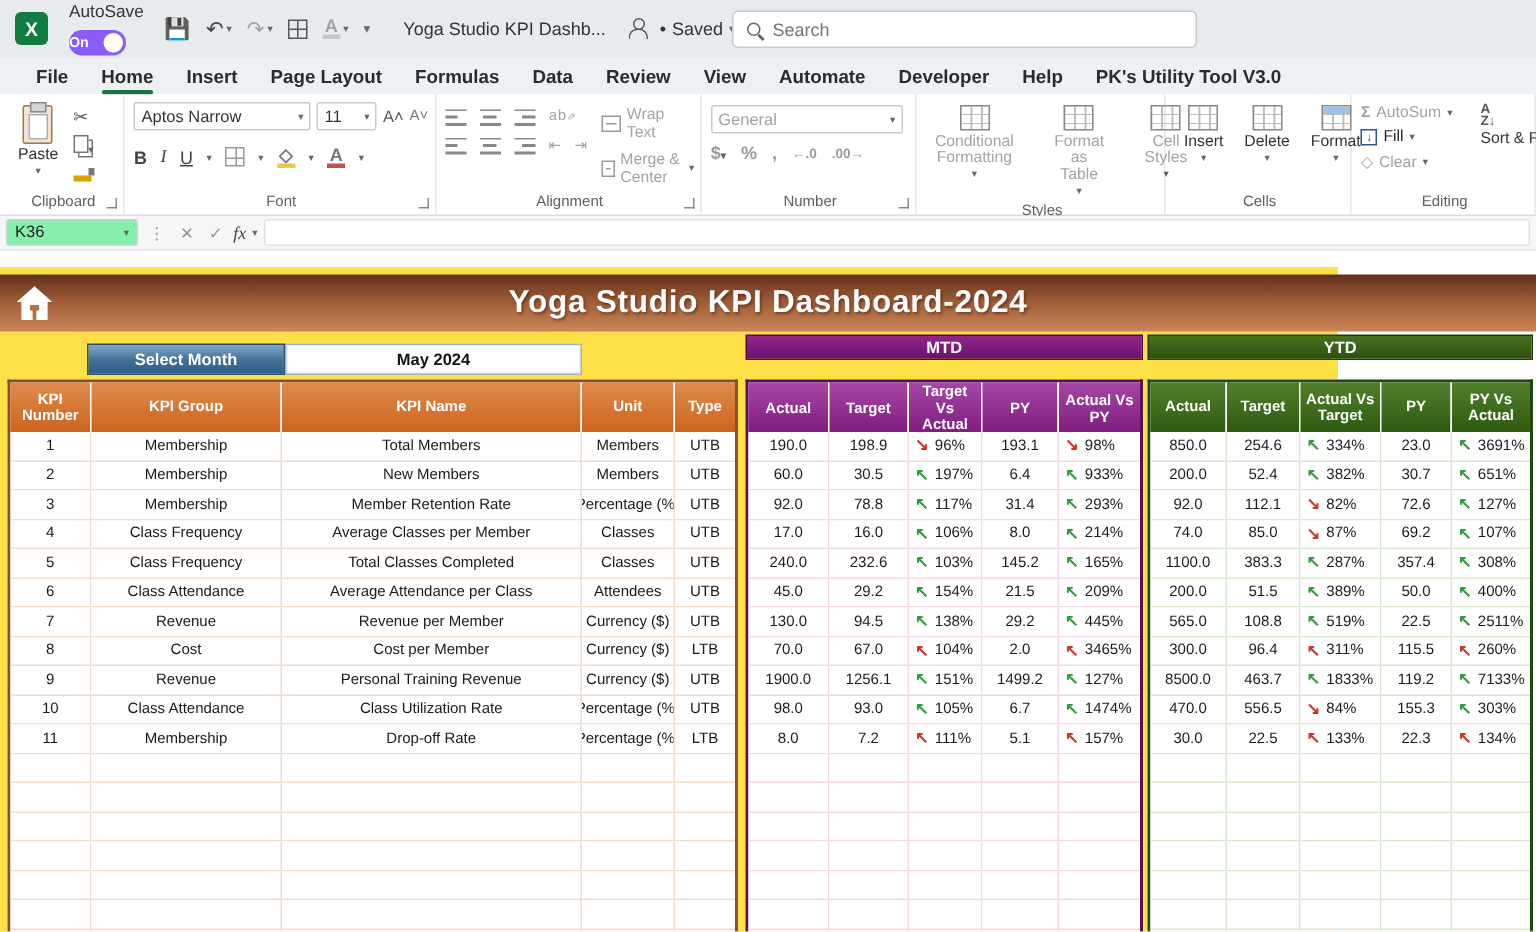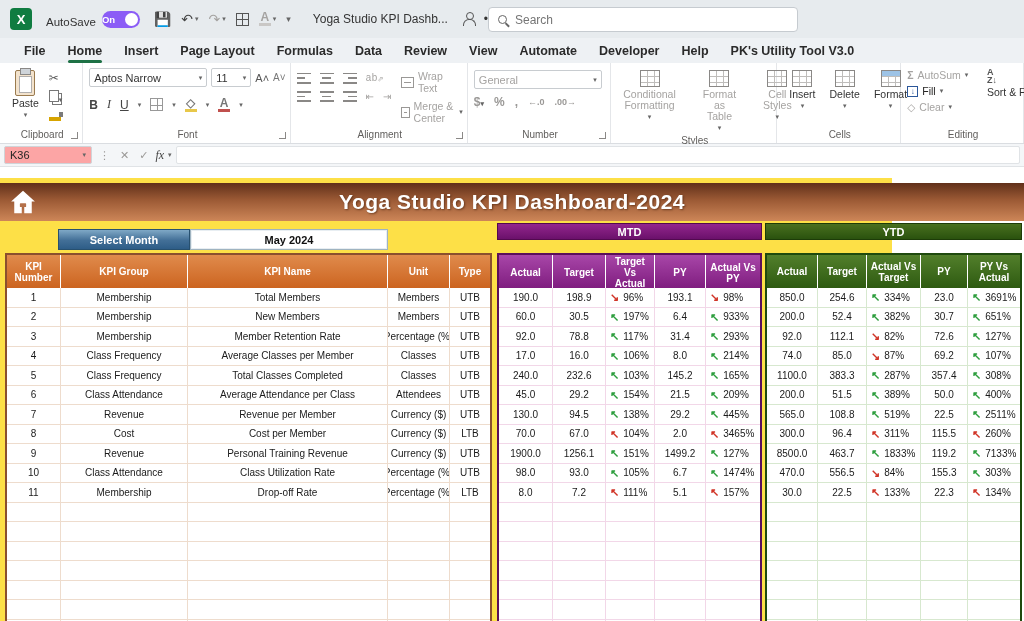--- a/index.html
+++ b/index.html
@@ -5,21 +5,21 @@
   * { margin:0; padding:0; box-sizing:border-box; }
   html,body { background:#d7dbdf; }
   .app { width:1024px; height:621px; position:relative; overflow:hidden;
          font-family:"Liberation Sans", sans-serif; background:#fff; color:#252423; }
 
   
   .titlebar { position:absolute; left:0; top:0; width:1024px; height:38px;
               background:#e7ebee; display:flex; align-items:center; }
   .xl-logo { width:22px; height:22px; margin-left:10px; background:#107c41; border-radius:4px;
              color:#fff; font-weight:bold; font-size:13px; display:flex; align-items:center; justify-content:center; }
-  .autosave { display:flex; align-items:flex-end; gap:6px; margin-left:14px; font-size:11.5px; color:#333; }
+  .autosave { display:flex; align-items:flex-start; gap:6px; margin-left:14px; font-size:11.5px; color:#333;flex-direction:column; }
   .toggle { width:38px; height:17px; border-radius:9px; background:#8b5cf6; position:relative;
             color:#fff; font-size:9.5px; font-weight:bold; display:flex; align-items:center; padding-left:0; }
   .toggle .knob { position:absolute; right:2px; top:2px; width:13px; height:13px; border-radius:50%; background:#fff; }
   .qat { display:flex; align-items:center; gap:10px; margin-left:14px; color:#444; font-size:14px; }
   .qat .grp { display:flex; align-items:center; gap:2px; }
   .dd { font-size:7px; color:#666; }
   .dim { color:#a5a3a1 !important; }
   .icon-grid { width:13px; height:13px; border:1px solid #555; position:relative; display:inline-block; }
   .icon-grid::before { content:""; position:absolute; left:50%; top:0; bottom:0; width:1px; background:#555; }
   .icon-grid::after  { content:""; position:absolute; top:50%; left:0; right:0; height:1px; background:#555; }
@@ -82,21 +82,21 @@
   .cellsbtns { display:flex; gap:2px; }
   .editcol { display:flex; flex-direction:column; gap:4px; font-size:10.5px; margin-top:1px; }
   .edititem { display:flex; align-items:center; gap:4px; }
   .fill-ic { width:11px; height:11px; border:1px solid #2b579a; display:inline-flex; align-items:center; justify-content:center; color:#2b579a; font-size:8px; }
   .sortclip { position:absolute; right:-40px; top:5px; width:76px; display:flex; flex-direction:column; align-items:flex-start; gap:2px; font-size:10.5px; color:#333; }
   .az { font-size:9px; font-weight:bold; line-height:8px; color:#555; }
 
   
   .fbar { position:absolute; left:0; top:144px; width:1024px; height:23px; background:#f4f6f8;
           display:flex; align-items:center; gap:4px; padding:2px 4px; border-bottom:1px solid #e0e3e6; }
-  .namebox { width:88px; height:18px; background:#fca5a5; border:1px solid #d0d4d8; border-radius:2px;
+  .namebox { width:88px; height:18px; background:#86efac; border:1px solid #d0d4d8; border-radius:2px;
              font-size:11px; display:flex; align-items:center; justify-content:space-between; padding:0 5px; }
   .fsym { color:#9a9896; font-size:11px; padding:0 3px; }
   .fx { font-style:italic; font-family:"Liberation Serif", serif; font-weight:normal; color:#444; font-size:12px; }
   .finput { flex:1; height:18px; background:#fff; border:1px solid #e0e3e6; border-radius:2px; }
 
   
   .sheet { position:absolute; left:0; top:178px; width:892px; height:454px; background:#fde047; }
   .banner { position:absolute; left:0; top:5px; width:1024px; height:38px;
             background:linear-gradient(180deg,#60301a 0%, #9c5a35 45%, #cd8658 100%);
             display:flex; align-items:center; justify-content:center; }

